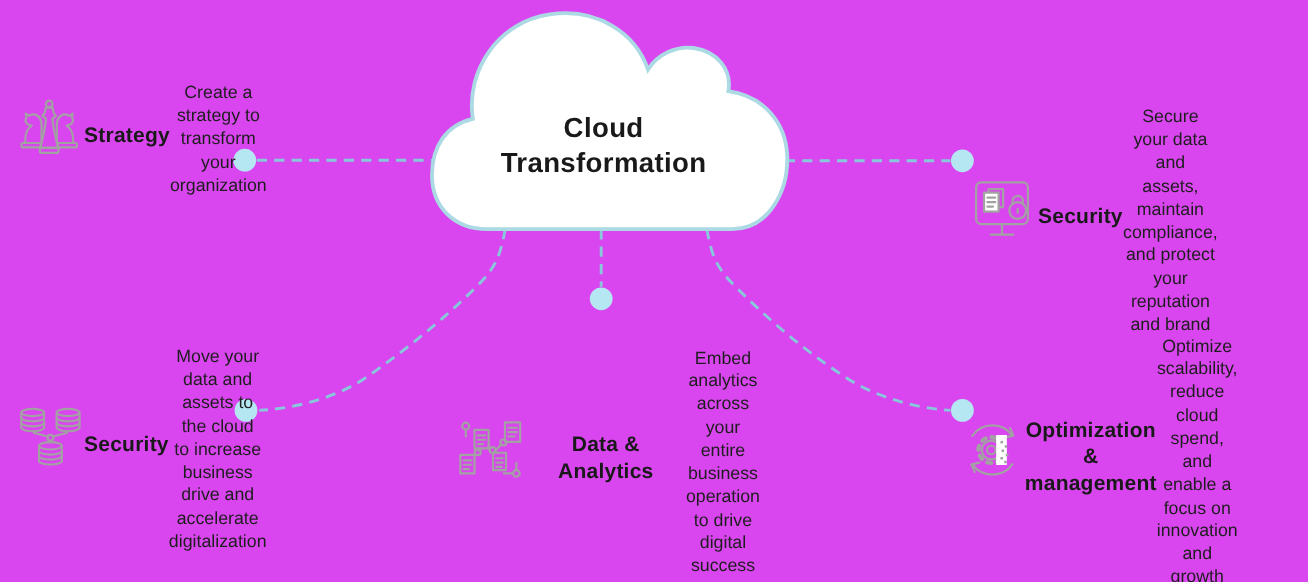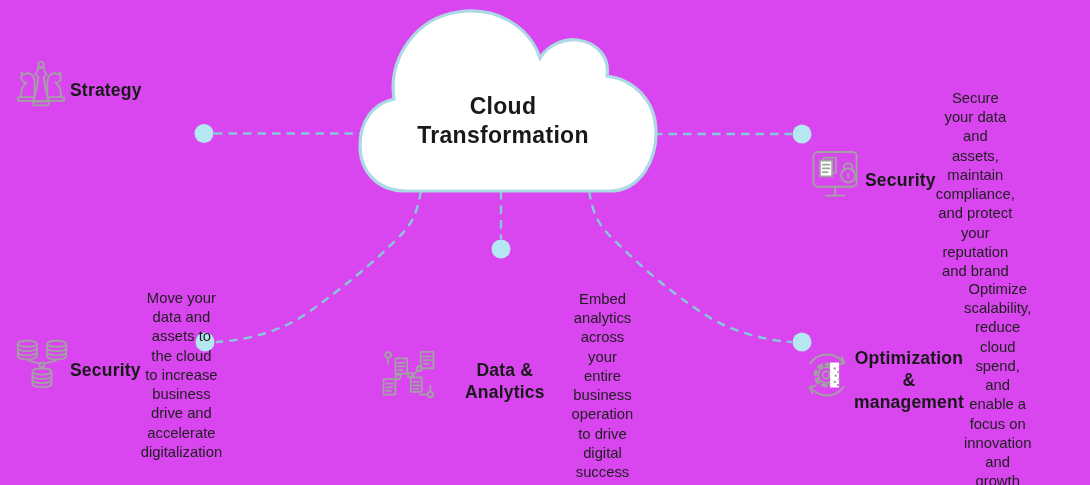--- a/index.html
+++ b/index.html
@@ -77,20 +77,23 @@
           <path d="M10,41 v-2.5 c0,-6.5 2,-11 6,-13.5 c-3,-0.3 -5.2,-1.8 -5.8,-4.2 c-0.3,-1.2 0.1,-2.3 1,-3.2 l-0.8,-3.6 3.2,1.9 c2.2,-1.5 5,-1.6 7.2,-0.2 c3,1.9 4.2,5 4.2,8.8 v16.5"></path>
           <rect x="6.5" y="41" width="18" height="4" rx="1"></rect>
           <g transform="matrix(-1,0,0,1,64,0)">
             <path d="M10,41 v-2.5 c0,-6.5 2,-11 6,-13.5 c-3,-0.3 -5.2,-1.8 -5.8,-4.2 c-0.3,-1.2 0.1,-2.3 1,-3.2 l-0.8,-3.6 3.2,1.9 c2.2,-1.5 5,-1.6 7.2,-0.2 c3,1.9 4.2,5 4.2,8.8 v16.5"></path>
             <rect x="6.5" y="41" width="18" height="4" rx="1"></rect>
           </g>
         </g>
       </svg>
     </span>
     <h3 class="title">Strategy</h3>
+    <p class="desc">Create a strategy to
+transform your
+organization</p>
   </div>
 
   <div class="node n-security">
     <span class="icon">
       <svg width="60" height="51" viewBox="0 0 64 54">
         <g fill="none" stroke="currentColor" stroke-width="2" stroke-linecap="round" stroke-linejoin="round">
           <rect x="9" y="3" width="46" height="37" rx="4.5"></rect>
           <rect x="20" y="9" width="13" height="16"></rect>
           <rect x="16" y="12" width="13" height="17" fill="#fff"></rect>
           <path d="M19,16.5 h7 M19,20.5 h7 M19,24.5 h5"></path>

